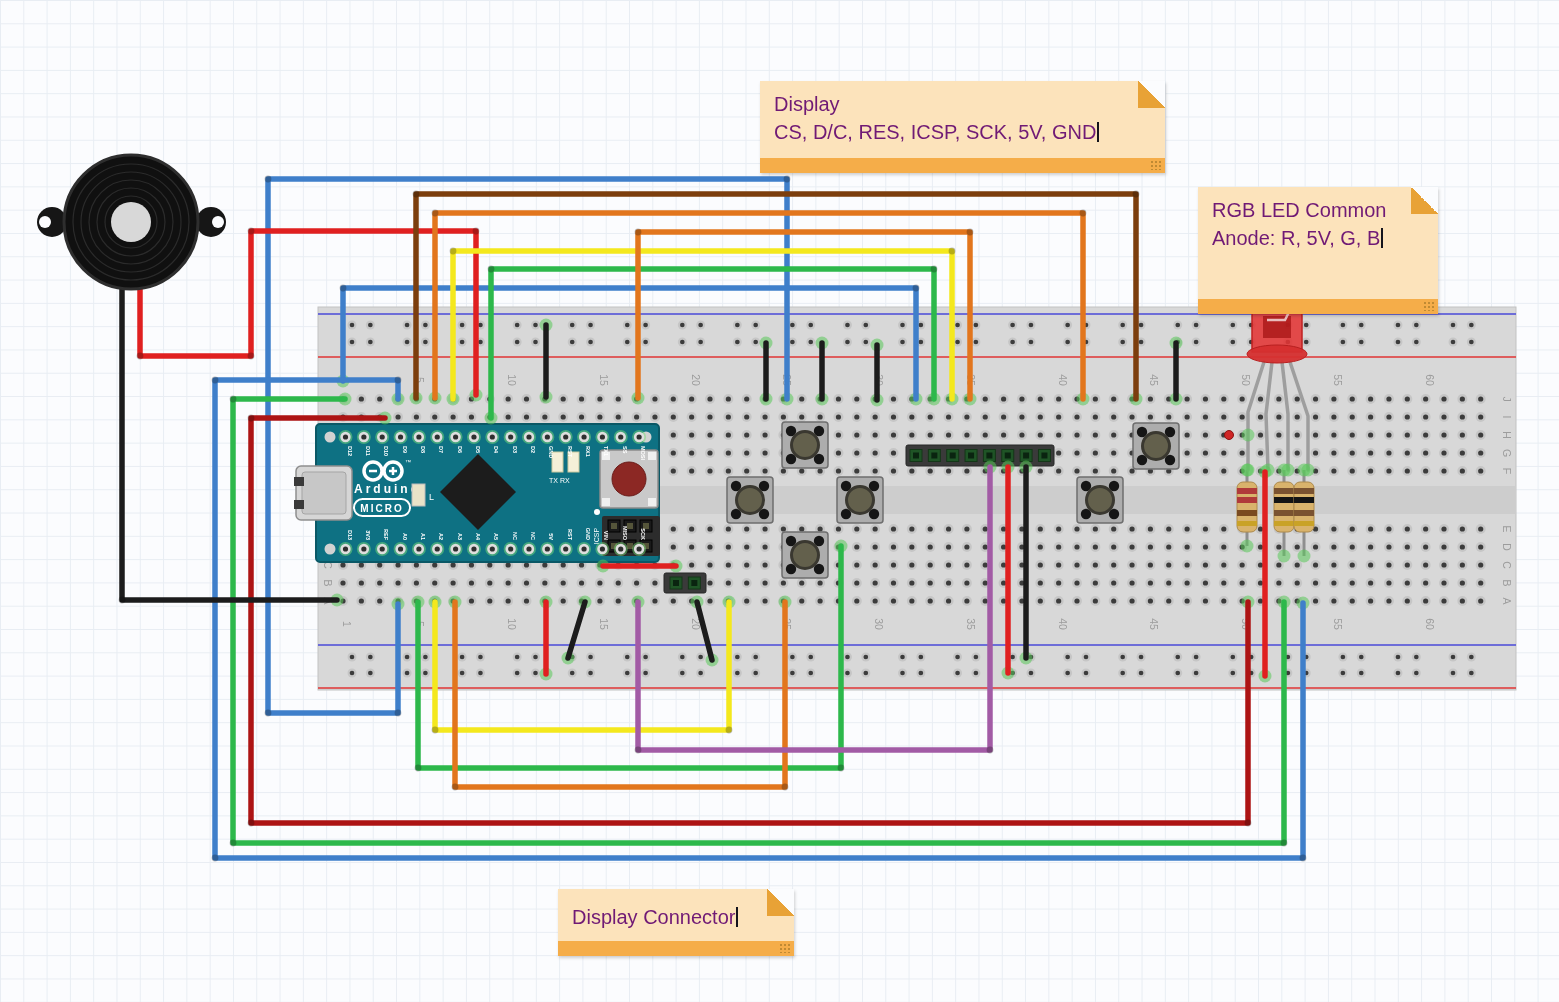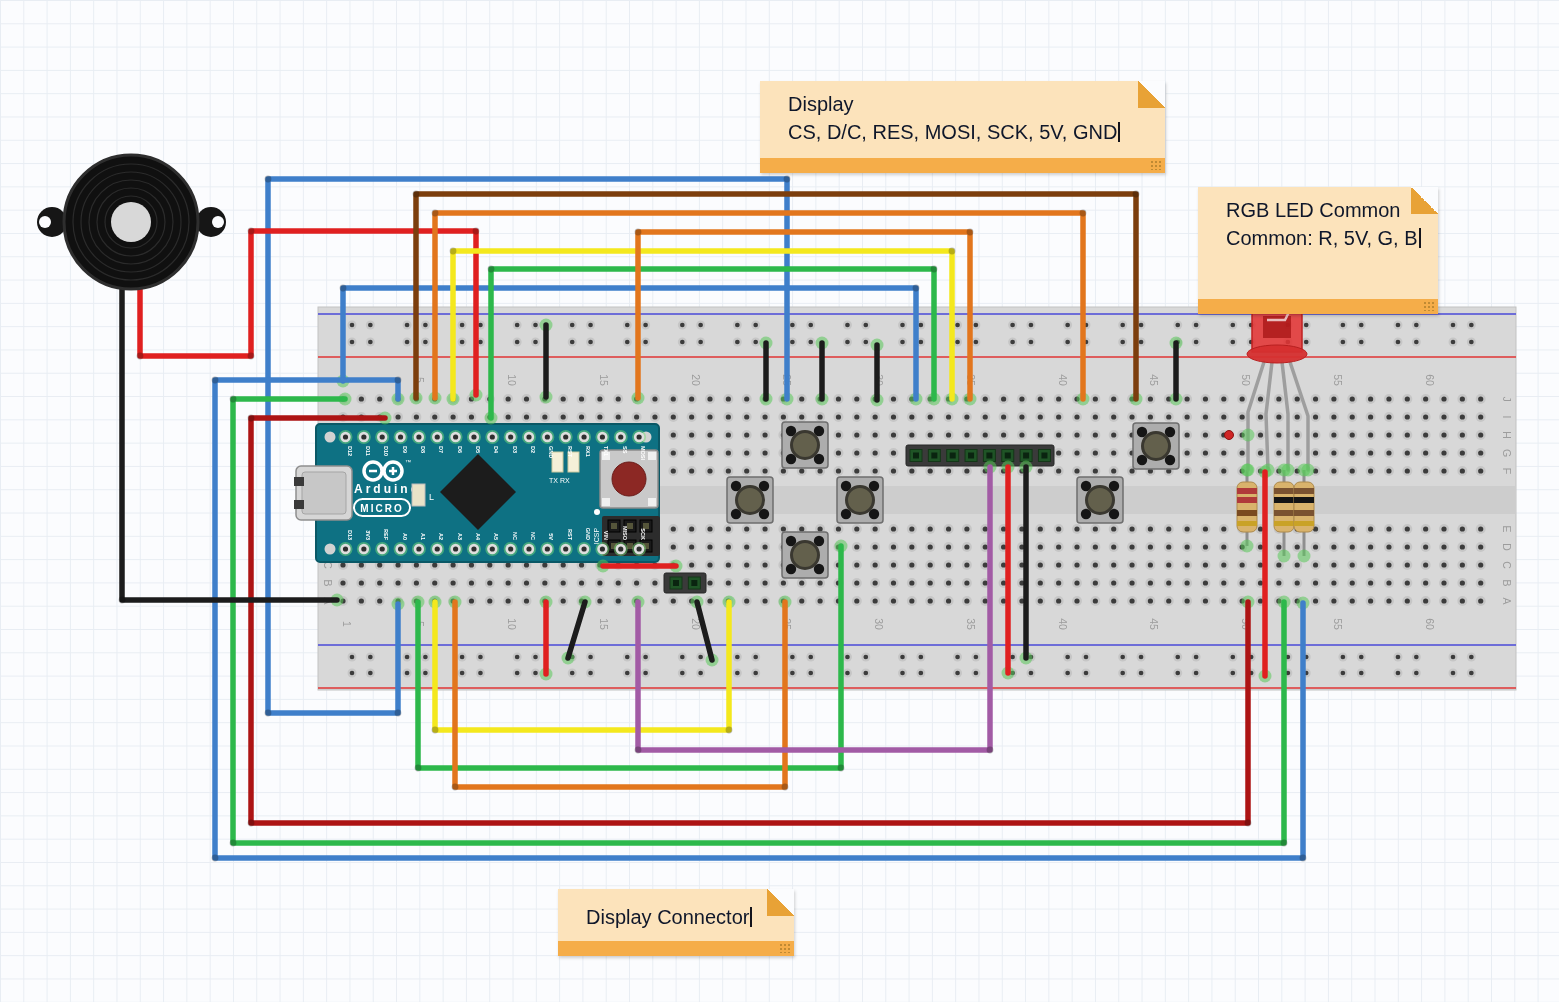--- a/index.html
+++ b/index.html
@@ -10,21 +10,21 @@
     background-size:23.3px 23.3px;
     font-family:"Liberation Sans",sans-serif;}
   svg#scene{position:absolute;left:0;top:0;}
   svg text{font-family:"Liberation Sans",sans-serif;}
   .note{position:absolute;background:#fce3bb;box-shadow:1px 2px 3px rgba(0,0,0,.18);z-index:5;}
   .note .bar{position:absolute;left:0;right:0;bottom:0;height:15px;background:#f5ad49;}
   .note .fold{position:absolute;top:0;right:0;width:27px;height:27px;
     background:linear-gradient(225deg,#fbfcfe 0%,#fbfcfe 50%,#e8a236 50%,#e8a236 100%);}
   .note .dots{position:absolute;right:4px;bottom:3px;width:11px;height:10px;
     background-image:radial-gradient(#c08a33 1.1px,transparent 1.4px);background-size:4px 4px;}
-  .note .t{position:relative;padding:9px 28px 0;font-size:20px;color:#0f172a;line-height:1.42;white-space:nowrap;}
+  .note .t{position:relative;padding:9px 14px 0;font-size:20px;color:#701a75;line-height:1.42;white-space:nowrap;}
   .cursor{display:inline-block;width:2px;height:20px;background:#14141c;vertical-align:-3px;margin-left:1px;}
 </style>
 </head>
 <body>
 
 <div class="canvas">
   <svg id="scene" width="1559" height="1002">
       <g>
         <rect x="318" y="307" width="1198" height="383" fill="#d8d8d8" stroke="#c2c2c2"></rect>
         <rect x="318" y="486" width="1198" height="28" fill="#cdcdcd"></rect>
@@ -2191,30 +2191,30 @@
           <rect x="1263" y="316" width="28" height="22" fill="rgba(165,20,20,0.75)"></rect>
           <polyline points="1267,320 1285,320 1289,312" fill="none" stroke="rgba(255,255,255,0.7)" stroke-width="2.5"></polyline>
           <ellipse cx="1277" cy="354" rx="30" ry="9" fill="rgba(213,47,47,0.95)" stroke="#b81f1f"></ellipse>
         </g>
       </g>
     </svg>
 
   <div class="note" style="left:760px;top:81px;width:405px;height:92px">
     <div class="fold"></div>
     <div class="t"><span>Display</span><br>
-      <span>CS, D/C, RES, MOSI, SCK, 5V, GND</span><span class="cursor"></span></div>
+      <span>CS, D/C, RES, ICSP, SCK, 5V, GND</span><span class="cursor"></span></div>
     <div class="bar">
         <div class="dots"></div>
       </div>
   </div>
 
   <div class="note" style="left:1198px;top:187px;width:240px;height:127px">
     <div class="fold"></div>
     <div class="t"><span>RGB LED Common</span><br>
-      <span>Common: R, 5V, G, B</span><span class="cursor"></span></div>
+      <span>Anode: R, 5V, G, B</span><span class="cursor"></span></div>
     <div class="bar">
         <div class="dots"></div>
       </div>
   </div>
 
   <div class="note" style="left:558px;top:889px;width:236px;height:67px">
     <div class="fold"></div>
     <div class="t" style="padding-top:14px"><span>Display Connector</span><span class="cursor"></span></div>
     <div class="bar">
         <div class="dots"></div>

